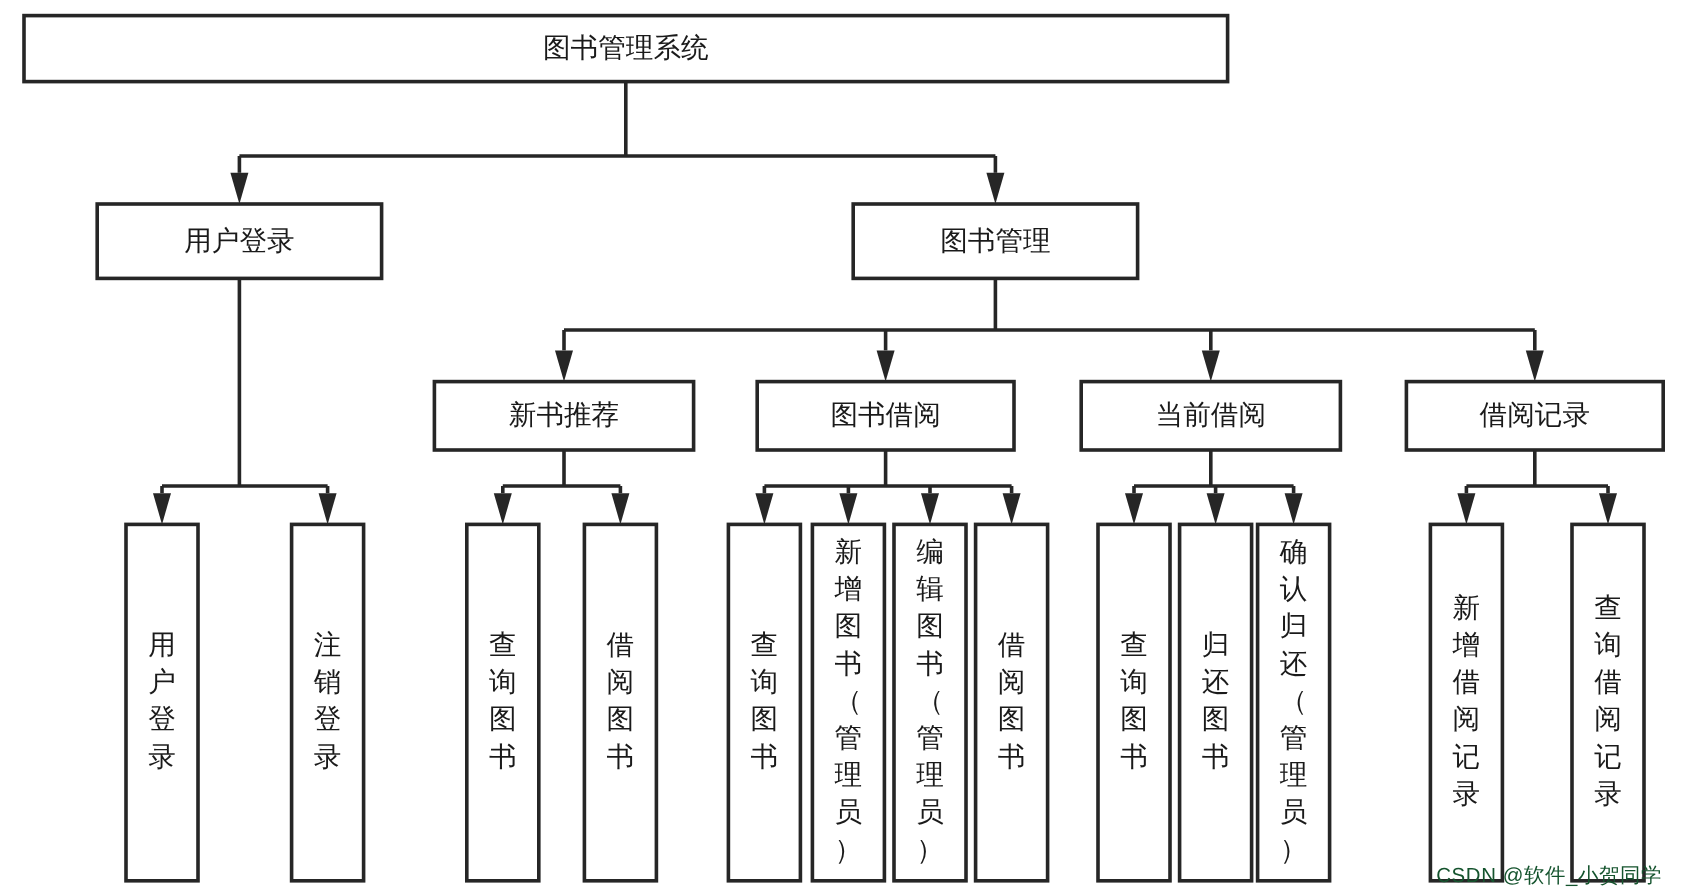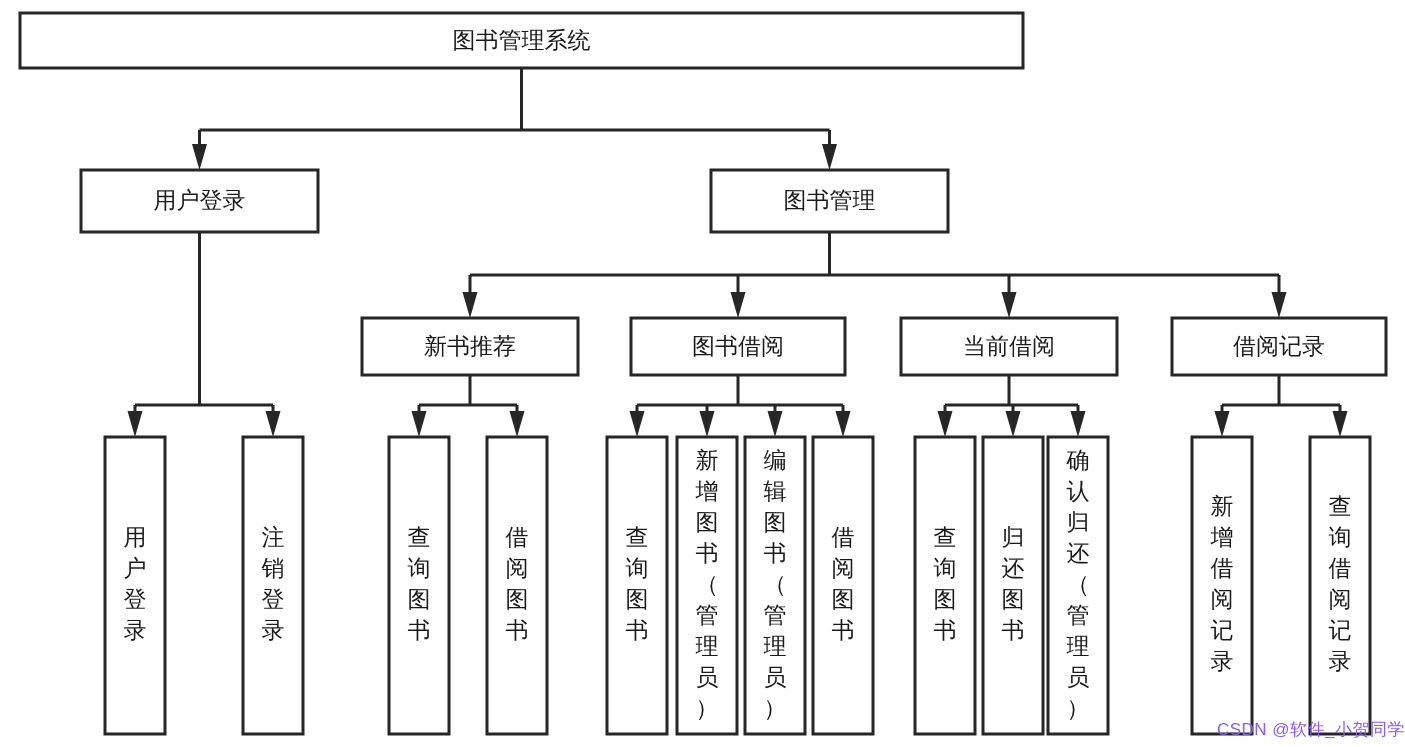--- a/index.html
+++ b/index.html
@@ -52,25 +52,25 @@
   }
   .node-label-v {
     font-family: "Liberation Sans", "DejaVu Sans", sans-serif;
     font-size: 23px;
     fill: #1a1a1a;
     text-anchor: middle;
     dominant-baseline: middle;
   }
   .watermark-text {
     position: absolute;
-    right: 0;
+    right: 20px;
     bottom: 6px;
     font-family: "Liberation Sans", "DejaVu Sans", sans-serif;
     font-size: 17px;
-    color: #8b5cf6;
+    color: #14532d;
     letter-spacing: 0.5px;
     white-space: nowrap;
     pointer-events: none;
   }
 </style>
 </head>
 <body>
 
 <div id="diagram-root">
   <svg id="diagram-svg" viewBox="0 0 1405 747">

